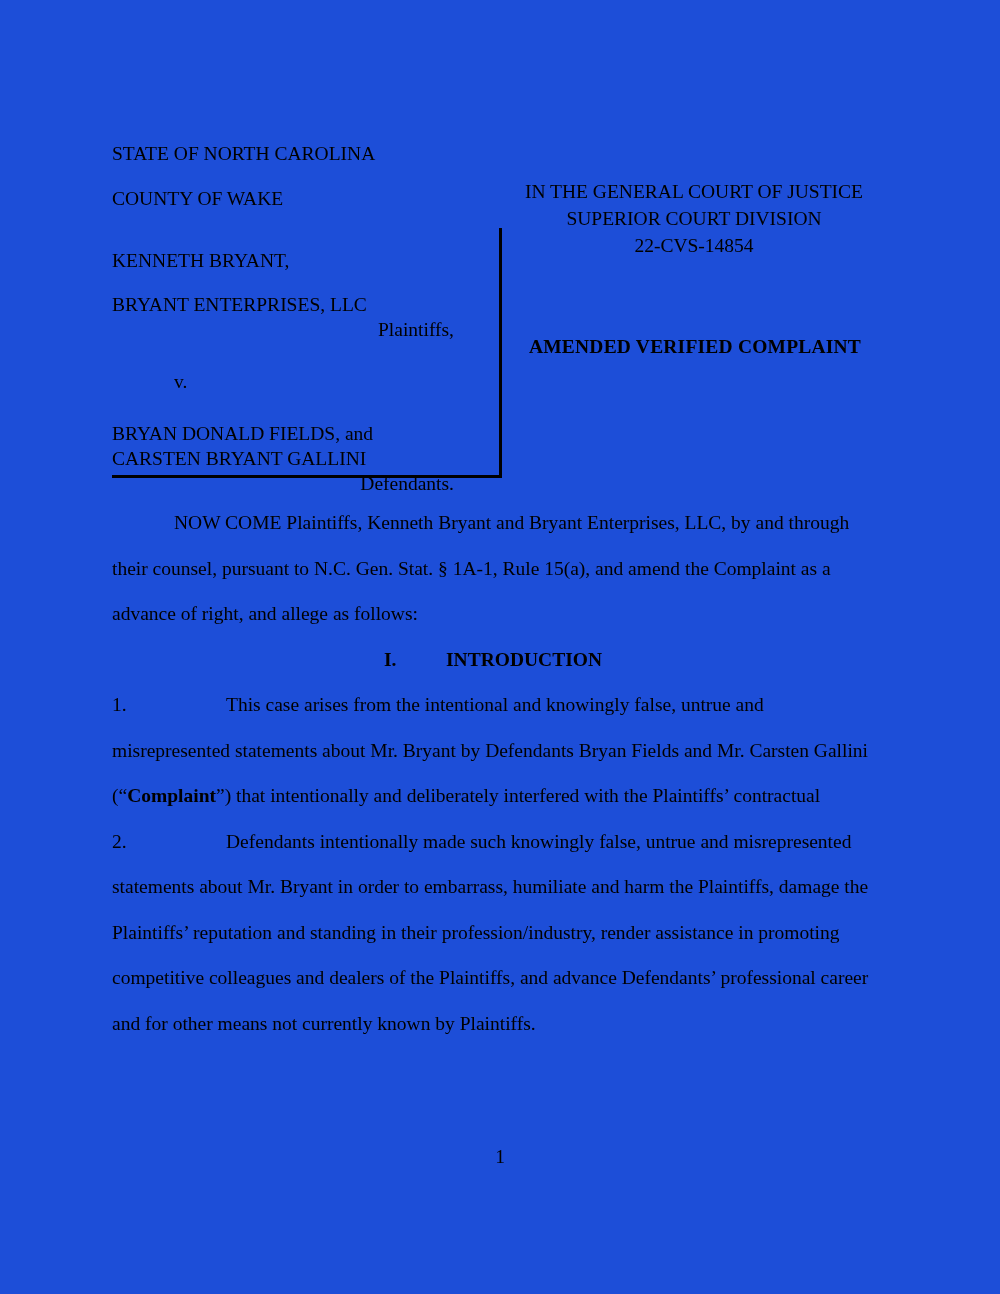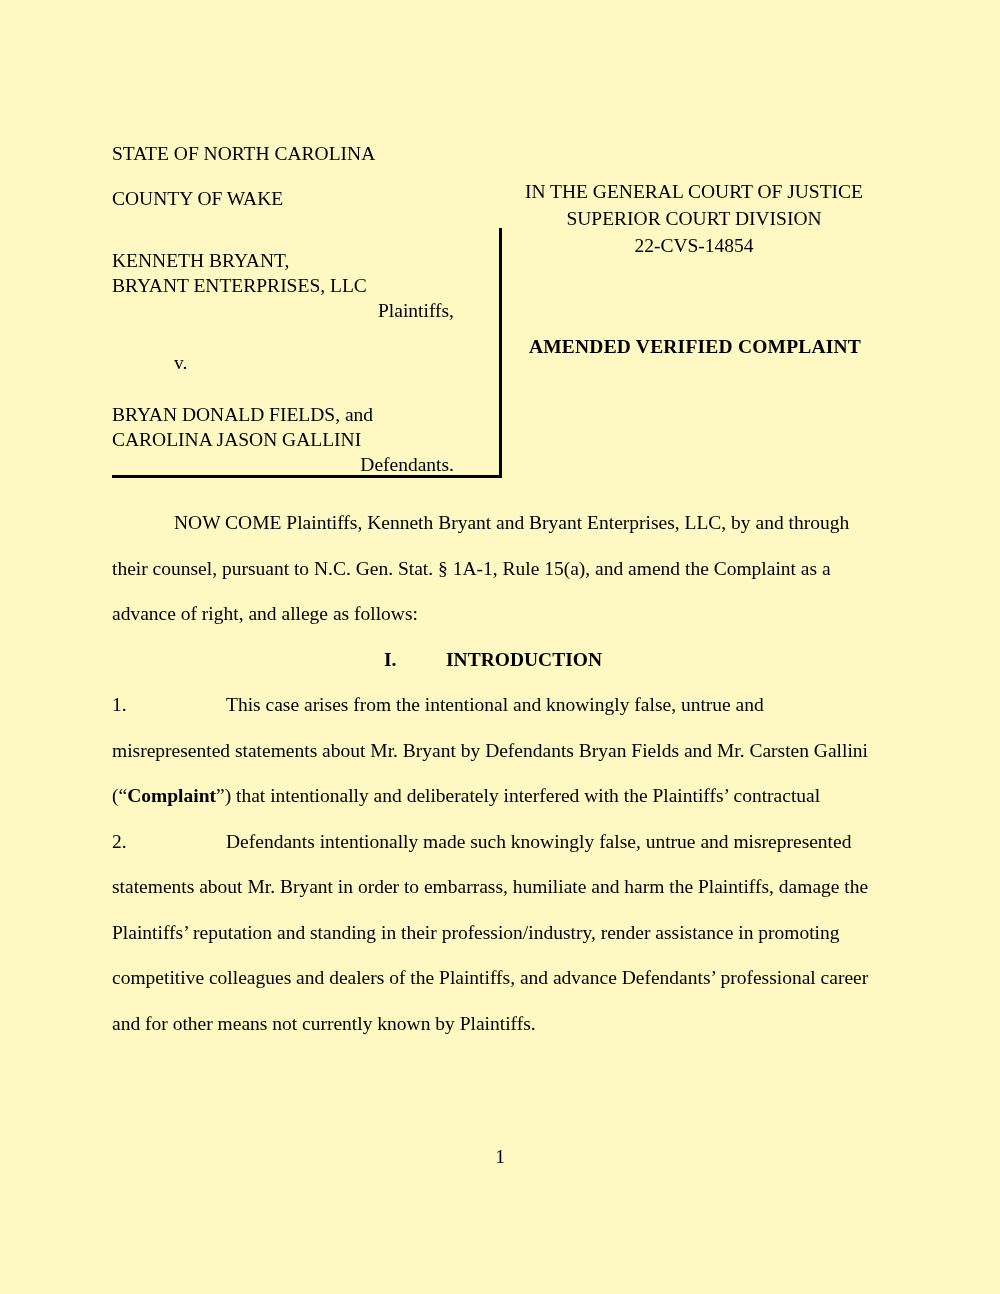--- a/index.html
+++ b/index.html
@@ -9,21 +9,21 @@
   }
   body {
     font-family: "Liberation Serif", "DejaVu Serif", serif;
     color: #000000;
   }
   .page {
     position: relative;
     width: 1000px;
     height: 1294px;
     margin: 0 auto;
-    background: #fef9c3;
+    background: #1d4ed8;
     overflow: hidden;
   }
 
   
   .header {
     position: absolute;
     left: 112px;
     top: 138px;
     width: 776px;
     display: flex;
@@ -171,25 +171,25 @@
       <div>22-CVS-14854</div>
     </div>
   </div>
 
   <div class="caption">
     <div class="caption-vrule"></div>
     <div class="caption-brule"></div>
 
     <div class="caption-parties">
       <span class="line" style="line-height:25px;">KENNETH BRYANT,</span>
-      <span class="line" style="line-height:25px;">BRYANT ENTERPRISES, LLC</span>
+      <span class="line" style="line-height:25px;margin-top:19px;">BRYANT ENTERPRISES, LLC</span>
       <span class="party-role">Plaintiffs,</span>
       <span class="caption-v">v.</span>
       <span class="line" style="line-height:25px;">BRYAN DONALD FIELDS, and</span>
-      <span class="line" style="line-height:25px;">CAROLINA JASON GALLINI</span>
+      <span class="line" style="line-height:25px;">CARSTEN BRYANT GALLINI</span>
       <span class="party-role">Defendants.</span>
     </div>
 
     <div class="caption-title">AMENDED VERIFIED COMPLAINT</div>
   </div>
 
   <div class="body">
 
     <div class="para">
       <span class="line"><span class="indent"></span><span>NOW COME Plaintiffs, Kenneth Bryant and Bryant Enterprises, LLC, by and through</span></span>

